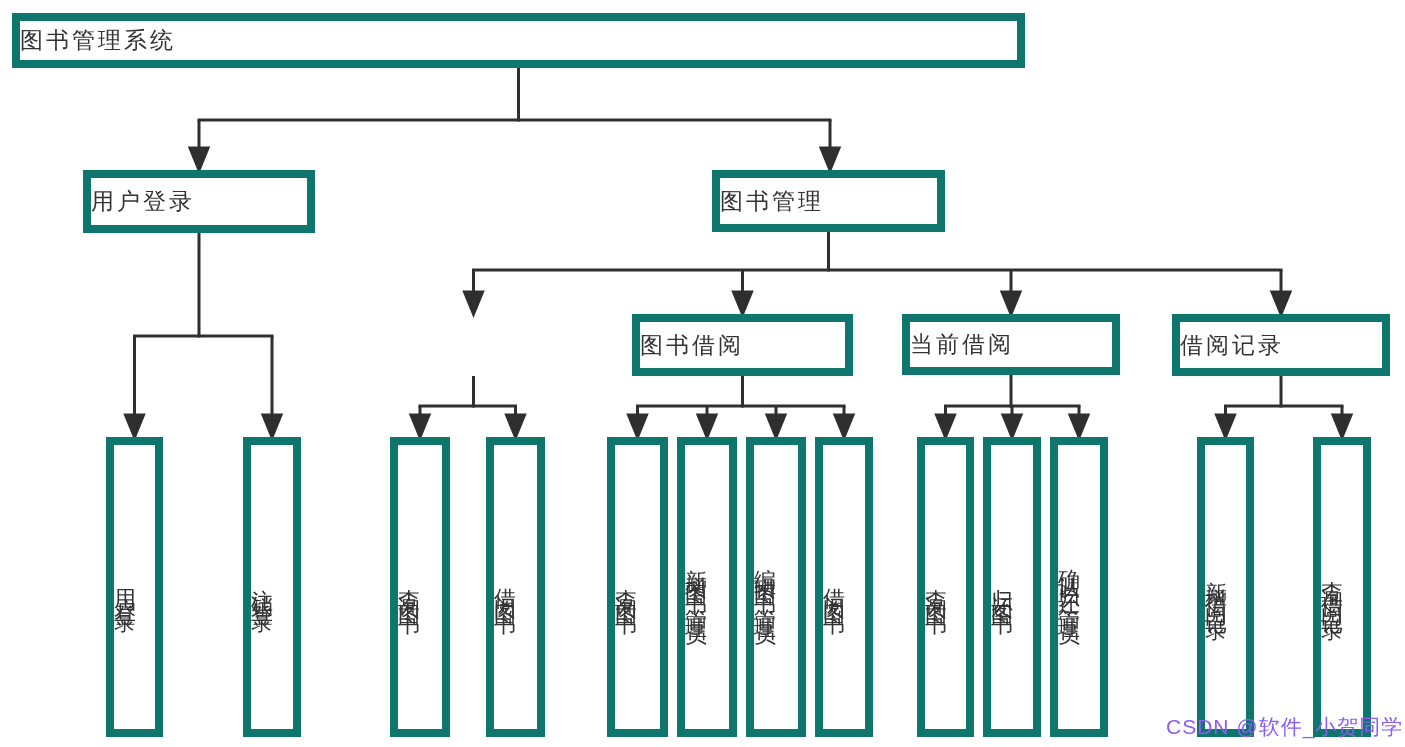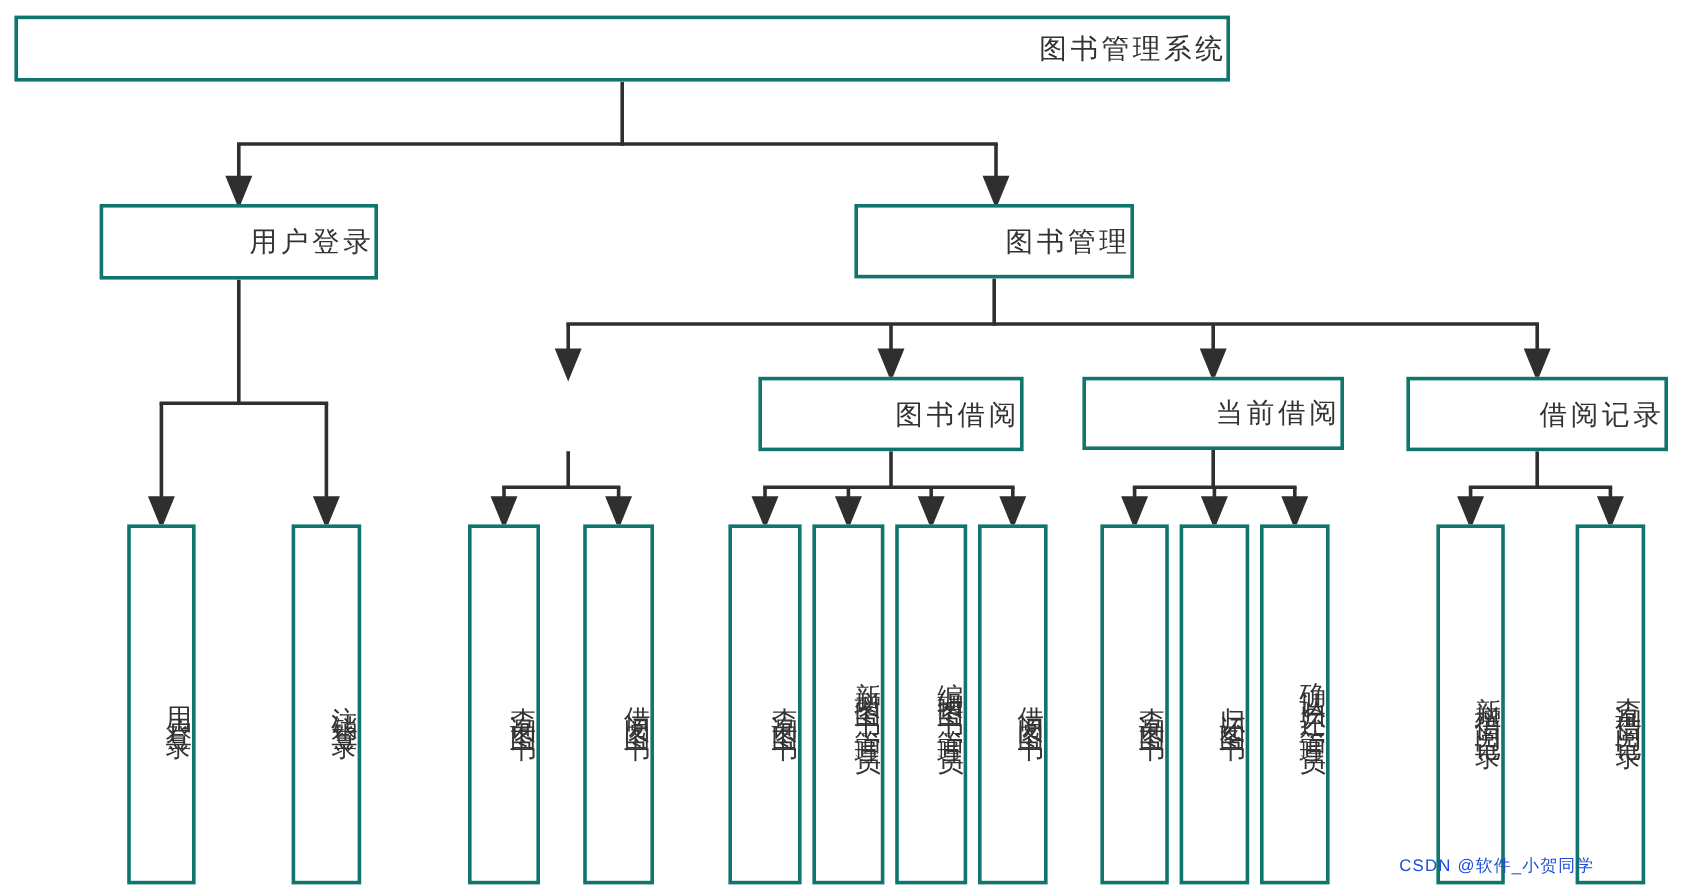--- a/index.html
+++ b/index.html
@@ -12,25 +12,25 @@
     overflow: hidden;
   }
   .connector-layer {
     position: absolute;
     left: 0; top: 0;
     width: 1405px; height: 747px;
   }
   .node {
     position: absolute;
     box-sizing: border-box;
-    border: 3px solid #0f766e;
+    border: 8px solid #0f766e;
     background: #ffffff;
     display: flex;
     align-items: center;
-    justify-content: flex-end;
+    justify-content: flex-start;
     color: #333333;
   }
   .hnode {
     font-size: 23px;
     letter-spacing: 3px;
     white-space: nowrap;
   }
   .vnode {
     top: 437px;
     height: 300px;
@@ -40,23 +40,23 @@
     text-orientation: mixed;
     font-size: 22px;
     line-height: 1;
     letter-spacing: 8px;
     color: #333333;
   }
   .watermark {
     position: absolute;
     left: 1166px;
     top: 713px;
-    font-size: 14px;
+    font-size: 21px;
     letter-spacing: 1px;
-    color: #1d4ed8;
+    color: #8b5cf6;
     white-space: nowrap;
   }
 </style>
 </head>
 <body>
 
 <div class="canvas">
 
   <svg class="connector-layer" viewBox="0 0 1405 747" xmlns="http://www.w3.org/2000/svg">
     <g stroke="#2f2f2f" stroke-width="3" fill="#2f2f2f">
@@ -136,21 +136,21 @@
     </g>
   </svg>
 
   <div class="node hnode" style="left:12px; top:13px; width:1013px; height:55px;">
     <span>图书管理系统</span>
   </div>
 
   <div class="node hnode" style="left:83px; top:170px; width:232px; height:63px;">
     <span>用户登录</span>
   </div>
-  <div class="node hnode" style="left:712px; top:170px; width:233px; height:62px;padding-left:14px;">
+  <div class="node hnode" style="left:712px; top:170px; width:233px; height:62px;">
     <span>图书管理</span>
   </div>
 
   <div class="node hnode" style="left:902px; top:314px; width:218px; height:61px;">
     <span>当前借阅</span>
   </div>
   <div class="node hnode" style="left:632px; top:314px; width:221px; height:62px;">
     <span>图书借阅</span>
   </div>
   <div class="node hnode" style="left:1172px; top:314px; width:218px; height:62px;">

